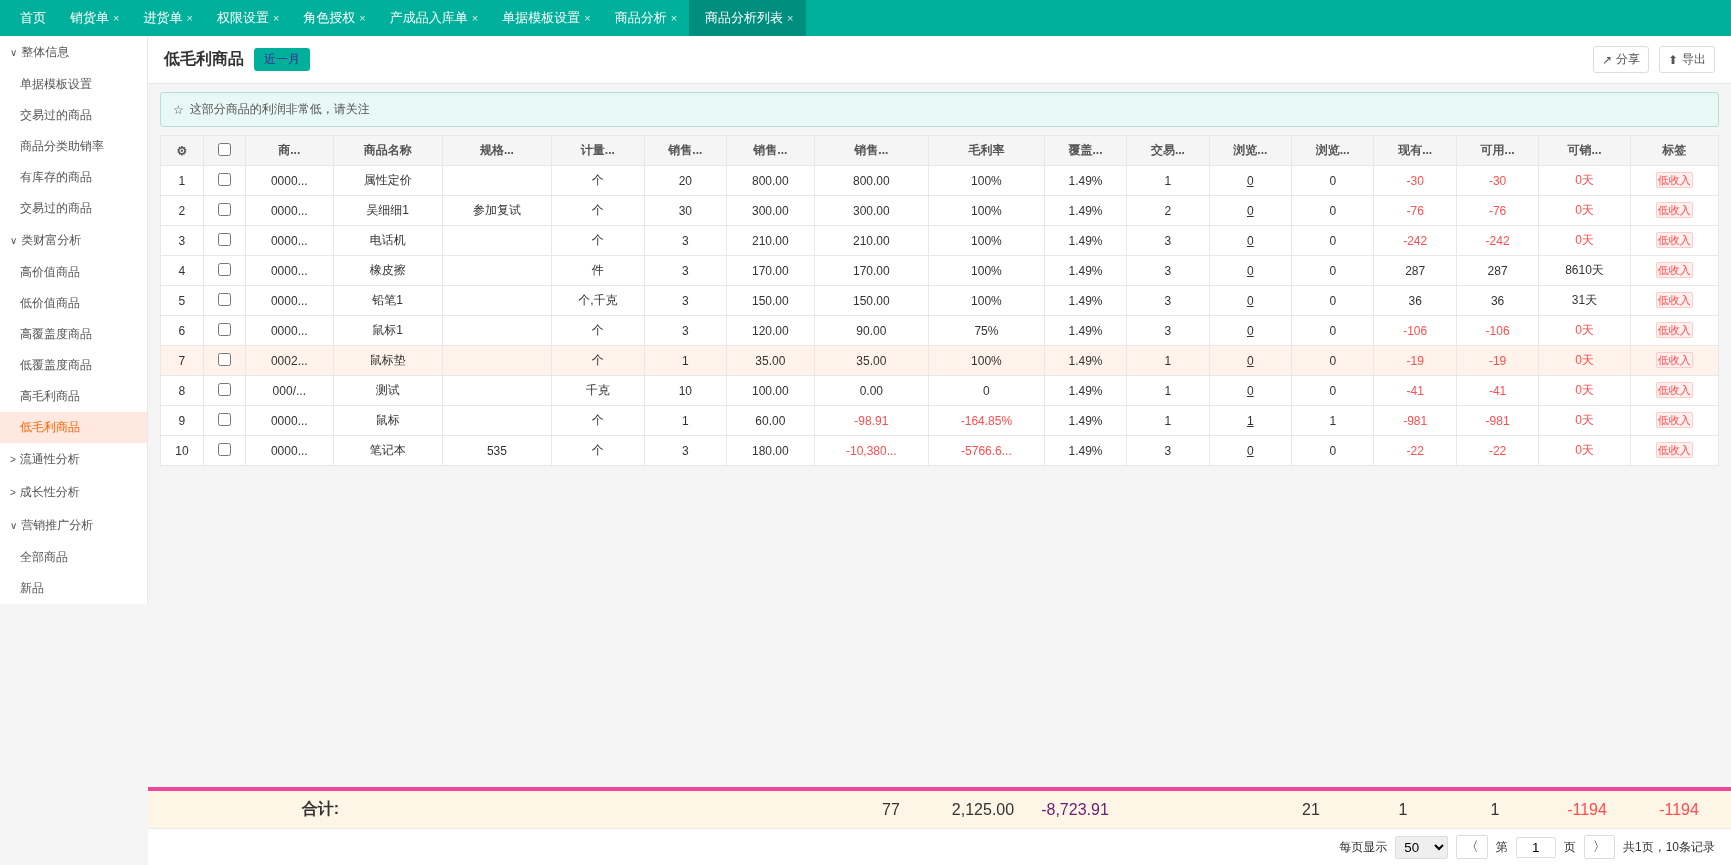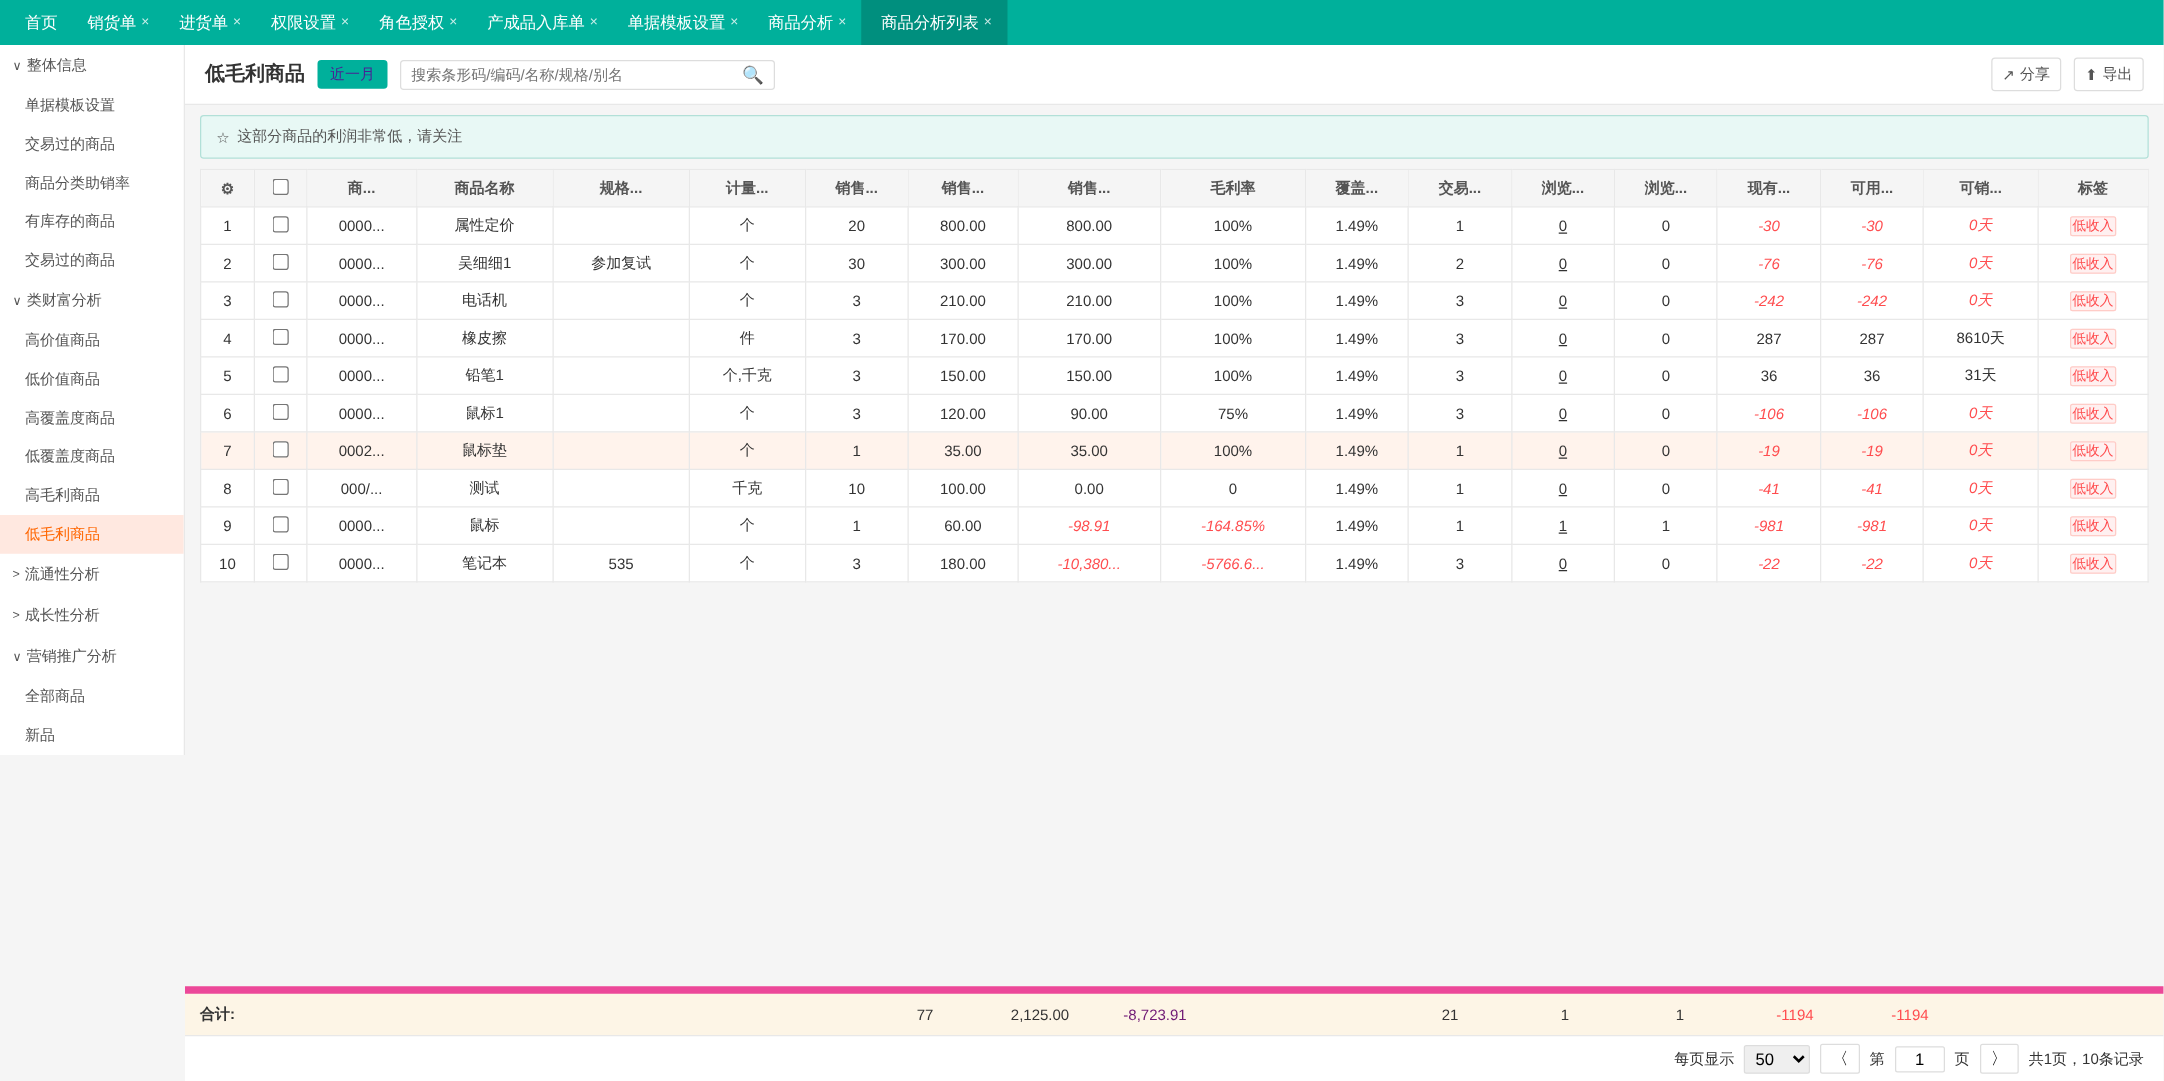--- a/index.html
+++ b/index.html
@@ -173,30 +173,31 @@
       border: 1px solid #ffccc7;
       padding: 1px 1px;
       border-radius: 2px;
       font-size: 11px;
     }
     .link-underline {
       text-decoration: underline;
       color: #333;
       cursor: pointer;
     }
-    .red-text { color: #ff4d4f; font-style: italic; }
+    .red-text { color: #ff4d4f; }
 
     
     .footer-total {
       background: #fdf5e6;
-      border-top: 6px solid #ec4899;
+      border-top: 4px solid #ec4899;
       display: flex;
       align-items: center;
       padding: 8px 12px;
-      font-size: 12px;
+      font-size: 16px;
+      justify-content: flex-end;
     }
     .footer-total .label { font-weight: bold; margin-right: 20px; }
     .footer-total .vals { display: flex; gap: 12px; }
     .footer-total .val-cell {
       width: 80px;
       text-align: center;
     }
 
     
     .pagination-bar {
@@ -285,24 +286,20 @@
         <div class="sidebar-item">全部商品</div>
         <div class="sidebar-item">新品</div>
       </div>
   </div>
 
   <div class="content">
 
     <div class="page-header">
       <span class="page-title">低毛利商品</span>
       <button class="date-filter-btn">近一月</button>
-      <div class="search-box">
-        <input type="text" placeholder="搜索条形码/编码/名称/规格/别名" style="">
-        <span style="color:#aaa; font-size:14px;">🔍</span>
-      </div>
       <div class="header-actions">
         <div class="header-btn">
           <span>↗</span>
           <span>分享</span>
         </div>
         <div class="header-btn">
           <span>⬆</span>
           <span>导出</span>
         </div>
       </div>

